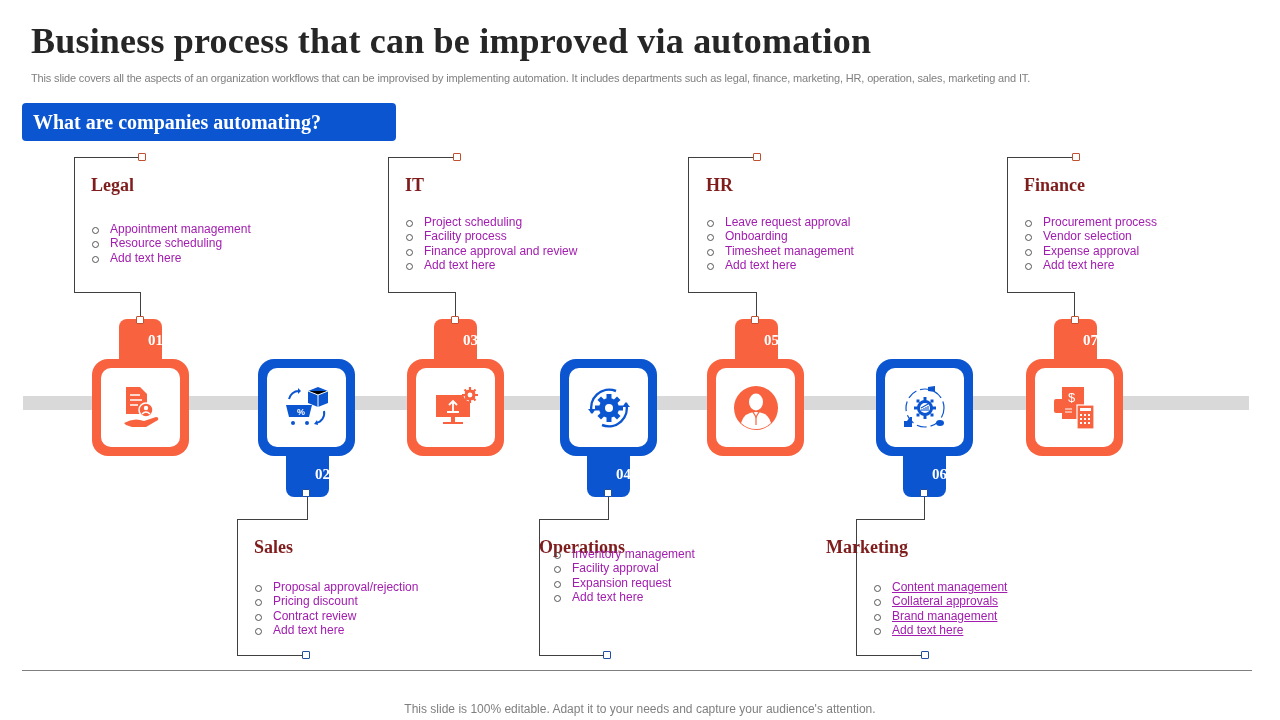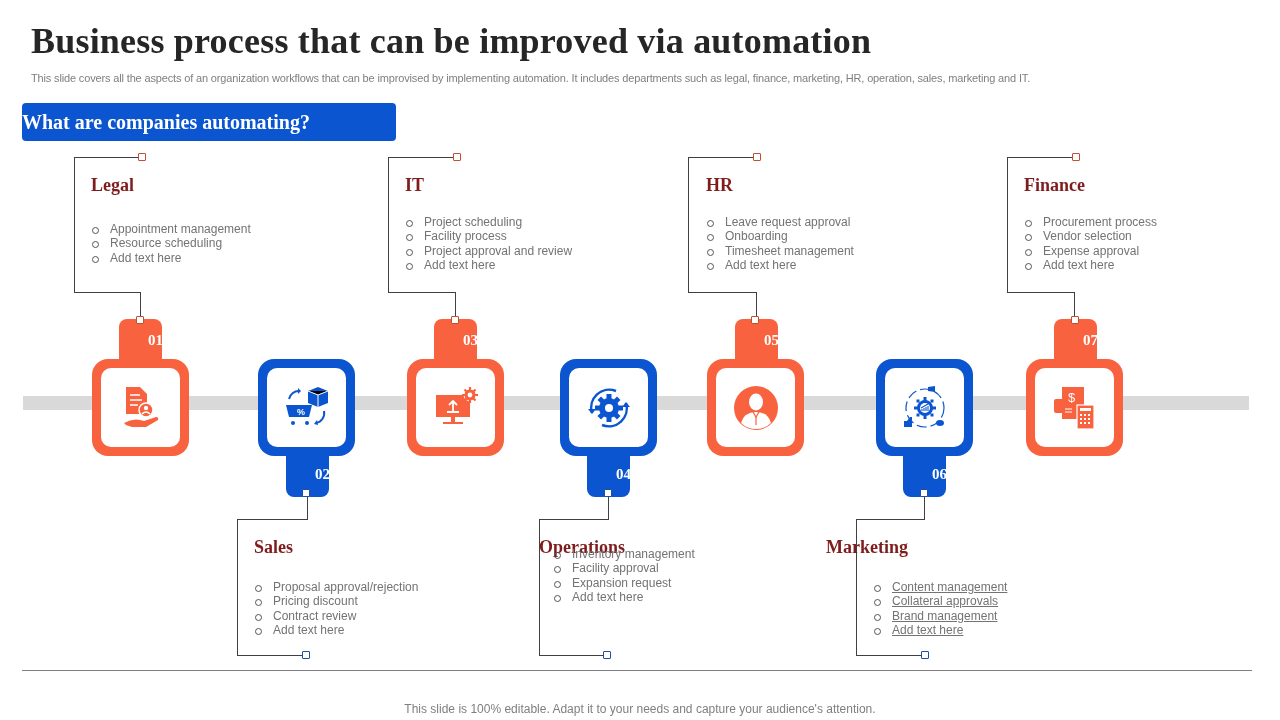--- a/index.html
+++ b/index.html
@@ -12,21 +12,21 @@
     font-size: 36px; color: #262626; letter-spacing: 0.2px; white-space: nowrap;
   }
   .subtitle {
     position: absolute; left: 31px; top: 72px;
     font-size: 11px; color: #7f7f7f; white-space: nowrap; letter-spacing: -0.15px;
   }
   .section-banner {
     position: absolute; left: 22px; top: 103px; width: 374px; height: 38px;
     background: #0b56d0; border-radius: 4px;
     color: #fff; font-family: "Liberation Serif", serif; font-weight: bold;
-    font-size: 20px; line-height: 38px; white-space: nowrap;
+    font-size: 20px; line-height: 38px; padding-left: 11px; white-space: nowrap;
   }
 
   .track {
     position: absolute; left: 23px; top: 396px; width: 1226px; height: 14px;
     background: #d9d9d9;
   }
   .tile {
     position: absolute; width: 97px; height: 97px; border-radius: 16px;
     background: #f8623f; padding: 9px;
   }
@@ -50,21 +50,21 @@
   }
   .node.blue { border-color: #1f4fa0; }
 
   .line-v { position: absolute; width: 1px; background: #404040; }
   .line-h { position: absolute; height: 1px; background: #404040; }
 
   .card-title {
     position: absolute; font-family: "Liberation Serif", serif; font-weight: bold;
     font-size: 18px; color: #7f1d1d; white-space: nowrap;
   }
-  .bullets { position: absolute; list-style: none; font-size: 12px; color: #737373; }
+  .bullets { position: absolute; list-style: none; font-size: 12px; color: #a21caf; }
   .bullets li { height: 14.3px; line-height: 14.3px; white-space: nowrap; position: relative; padding-left: 19px; }
   .bullets li::before {
     content: ""; position: absolute; left: 1px; top: 5px; width: 5px; height: 5px;
     border: 1px solid #555; border-radius: 50%;
   }
 
   .footer-rule {
     position: absolute; left: 22px; top: 670px; width: 1230px; height: 1px; background: #7f7f7f;
   }
   .footer-text {
@@ -149,21 +149,21 @@
 <div>
   <div class="line-h" style="left:388px; top:157px; width:66px;"></div>
   <div class="line-v" style="left:388px; top:157px; height:136px;"></div>
   <div class="line-h" style="left:388px; top:292px; width:67px;"></div>
   <div class="line-v" style="left:455px; top:292px; height:28px;"></div>
   <div class="node" style="left:453px; top:153px;"></div>
   <div class="card-title" style="left:405px; top:175px;">IT</div>
   <ul class="bullets" style="left:405px; top:215px;">
     <li>Project scheduling</li>
     <li>Facility process</li>
-    <li>Project approval and review</li>
+    <li>Finance approval and review</li>
     <li>Add text here</li>
   </ul>
   <div class="tab top" style="left:434px; top:319px;">
     <span class="num">03</span>
   </div>
   <div class="node" style="left:451px; top:316px;"></div>
   <div class="tile" style="left:407px; top:359px;">
     <div class="inner">
       <svg width="46" height="46" viewBox="0 0 46 46">
         <rect x="3" y="10" width="34" height="22" fill="#f8623f"></rect>

